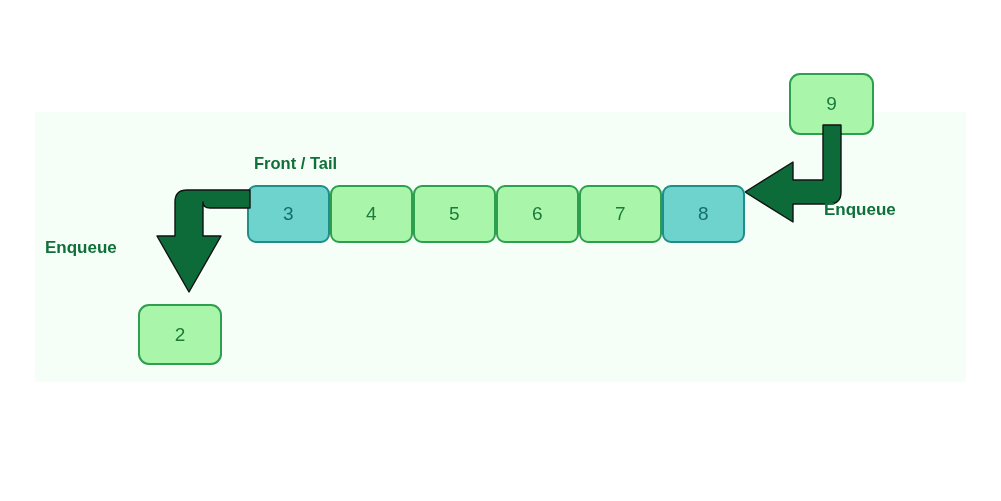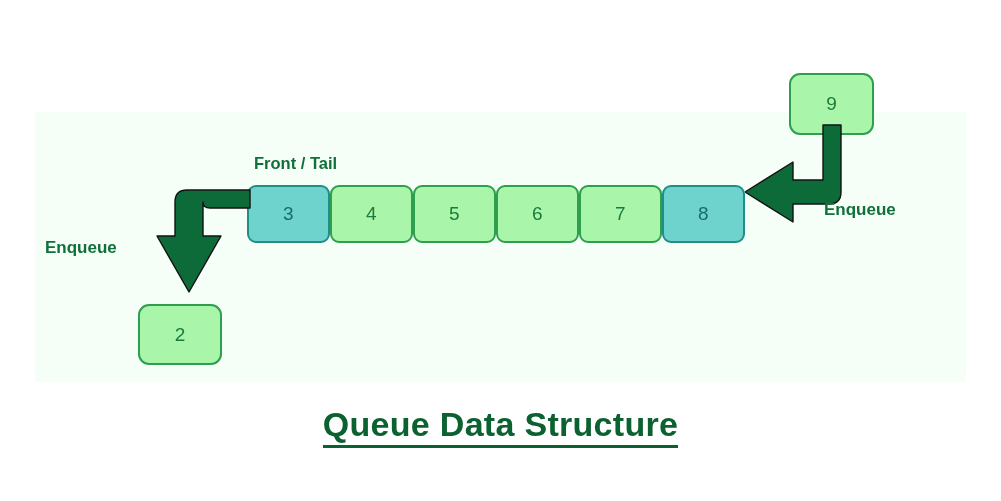--- a/index.html
+++ b/index.html
@@ -170,17 +170,14 @@
              L 48 42
              L 48 60
              L 78 60
              L 78 5
              Z" fill="#0d6b3a" stroke="#121212" stroke-width="1.4" stroke-linejoin="round"></path>
   </svg>
 
   <div class="lbl" id="lbl-dequeue">Enqueue</div>
   <div class="lbl" id="lbl-enqueue">Enqueue</div>
 
-  <div class="caption">
-    <span>Queue Data Structure</span>
-  </div>
 
 </div>
 
 </body></html>

